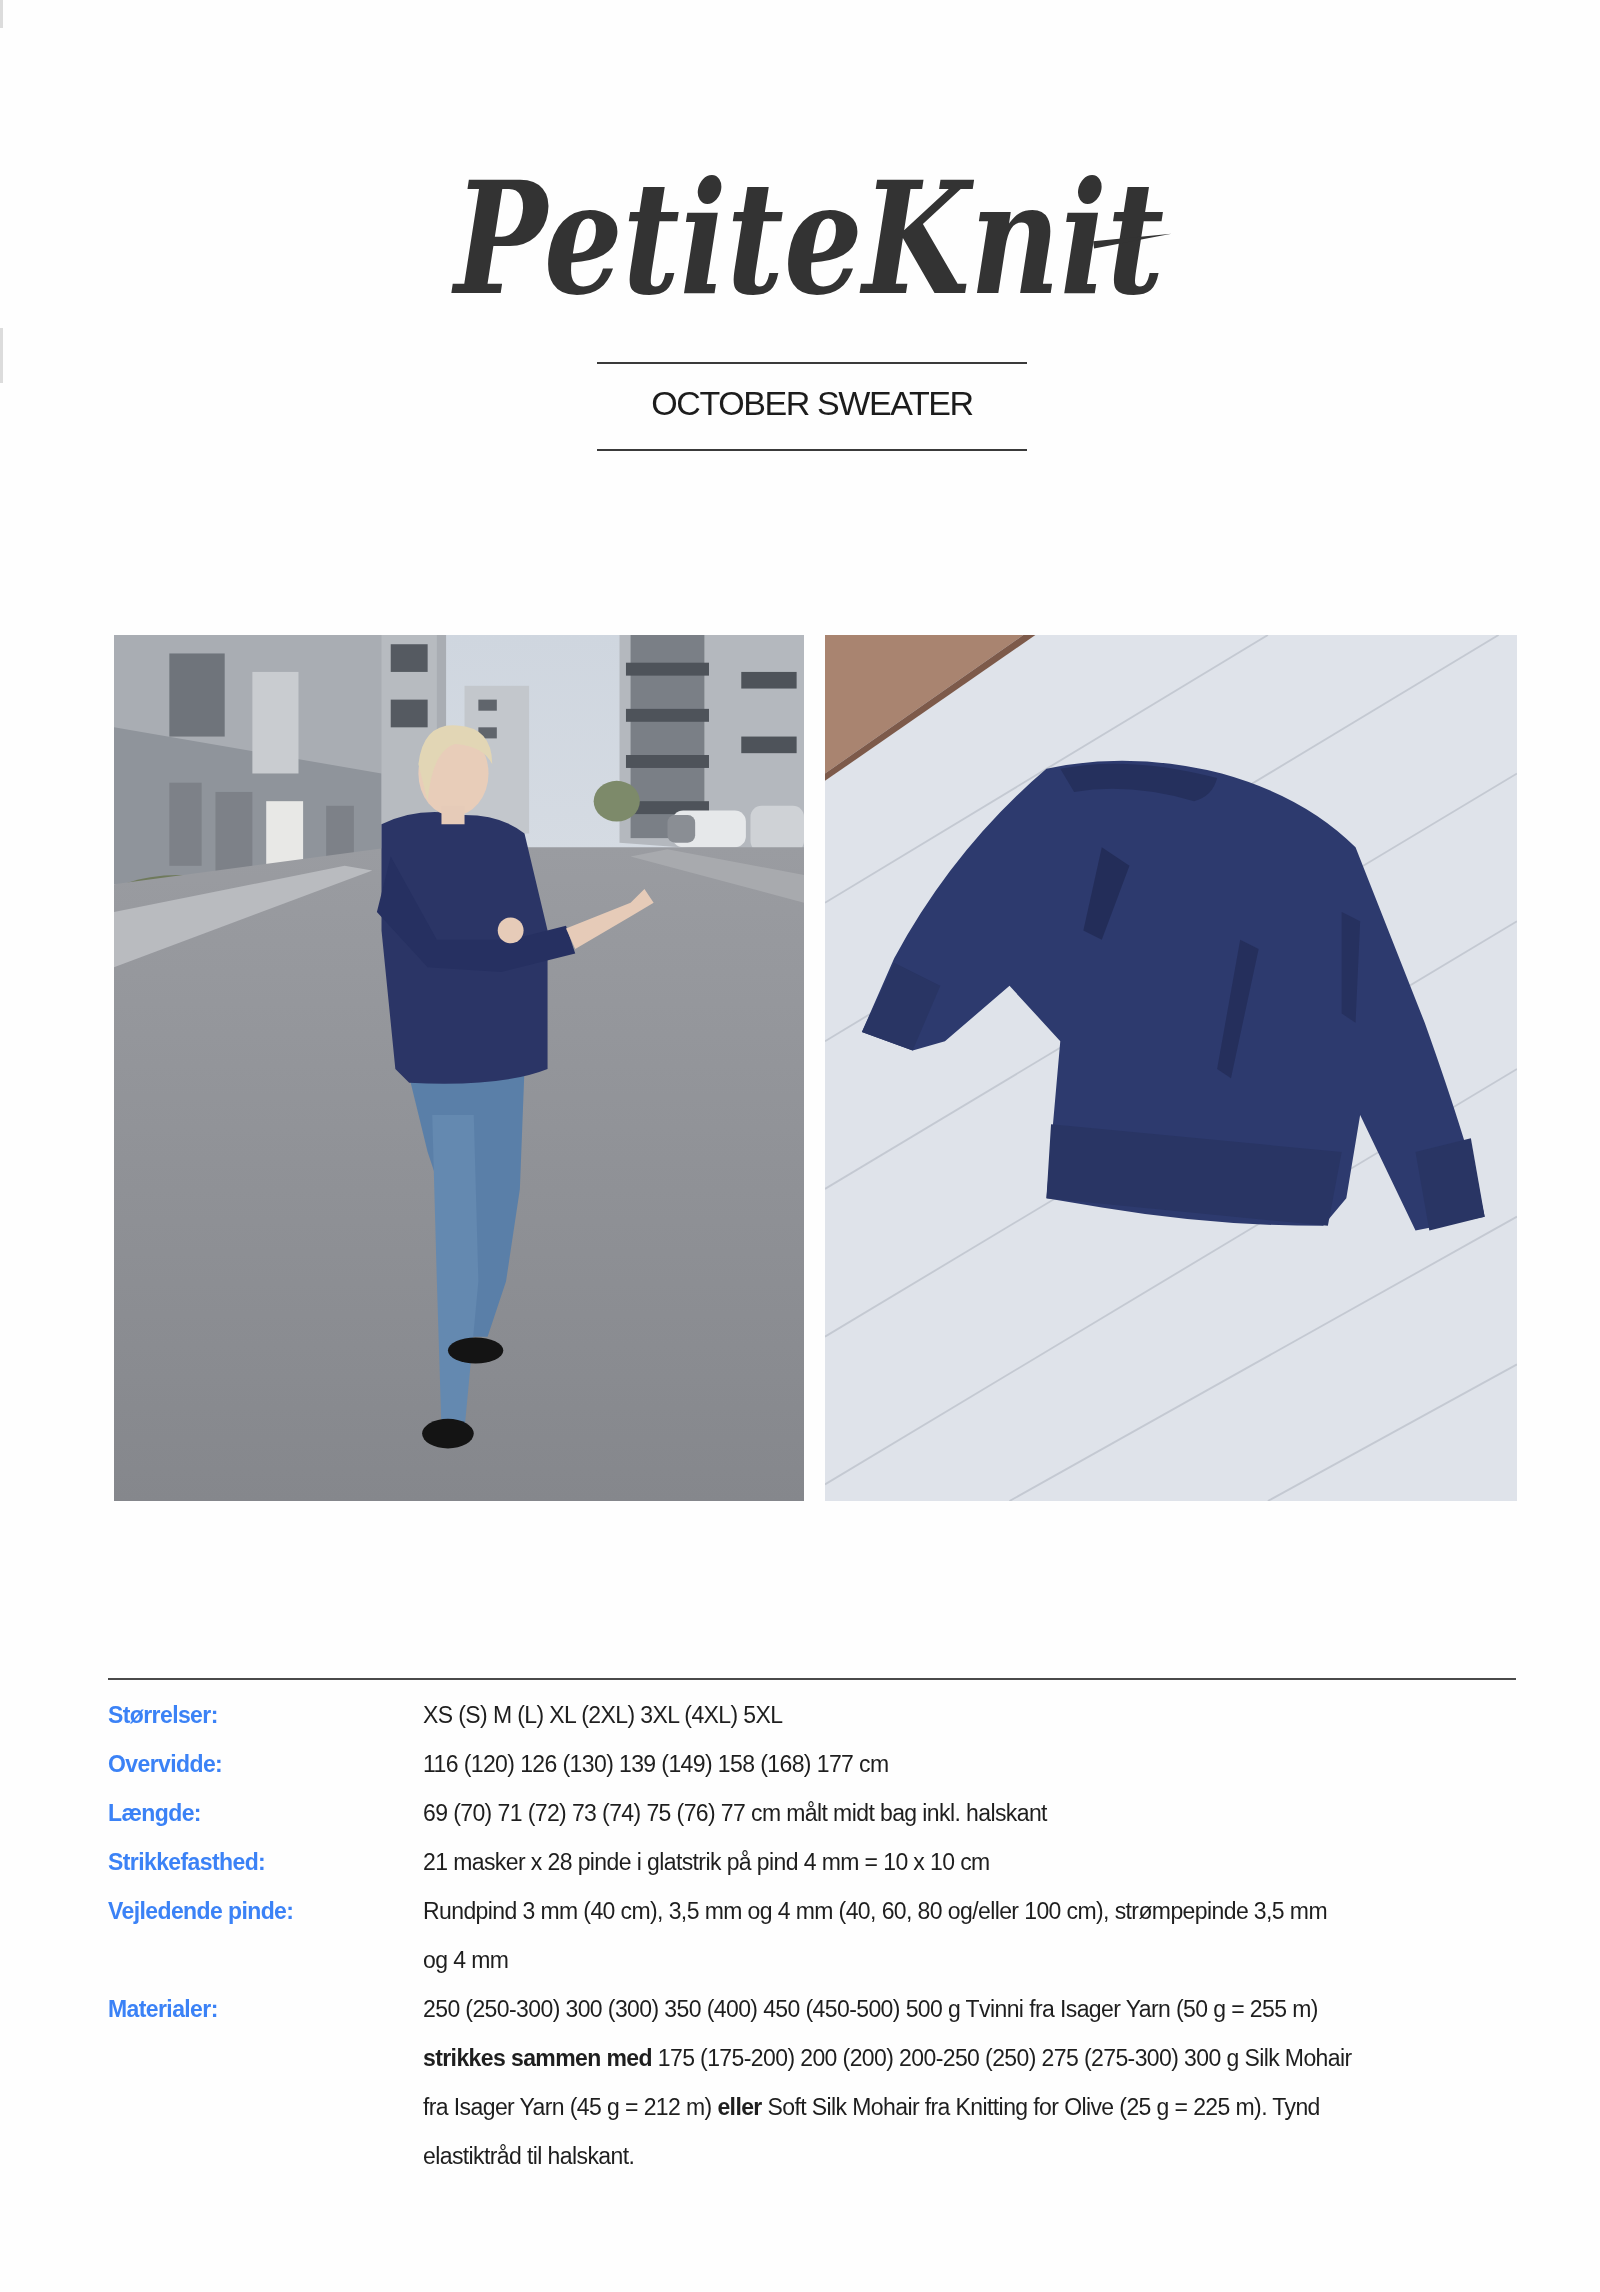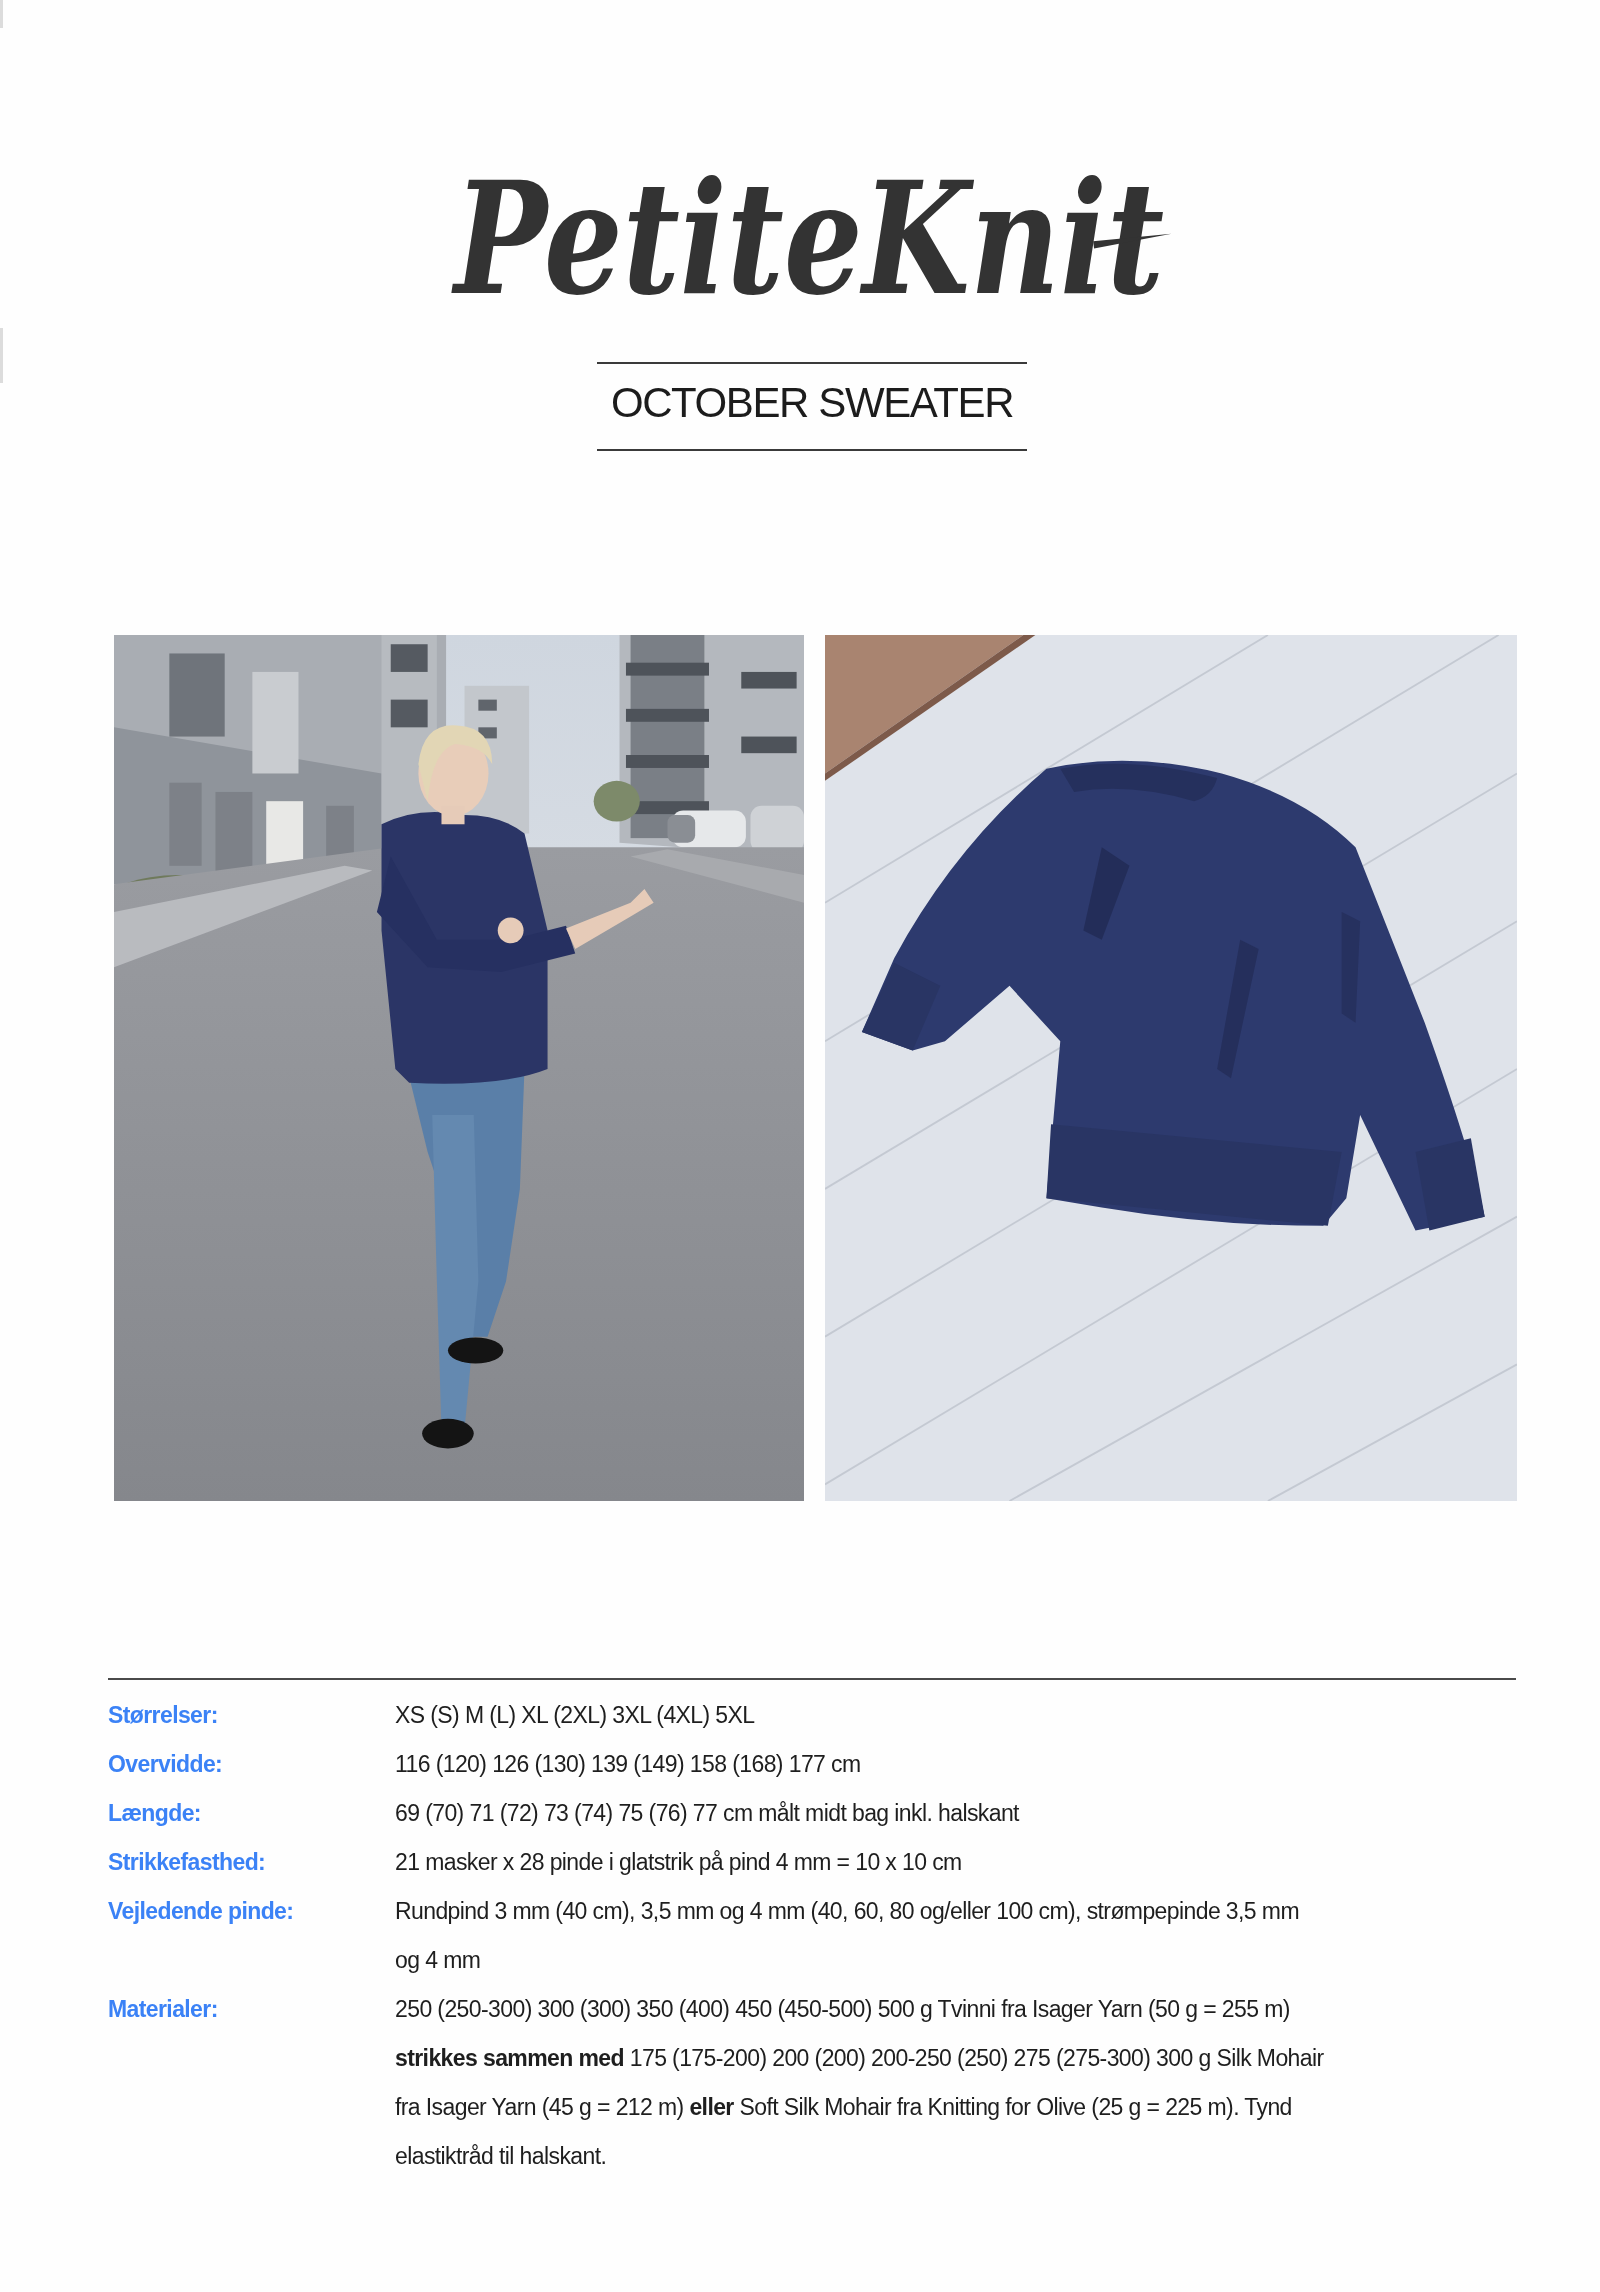--- a/index.html
+++ b/index.html
@@ -8,37 +8,37 @@
   .abs { position:absolute; }
 
   
   .scan-edge { left:0; width:2.8px; background:#dcdcdc; }
 
   
   #logo { left:443px; top:138px; width:738px; height:212px; }
   .rule { height:1.8px; background:#3a3a3a; }
   #rule-top { left:597px; top:362px; width:430px; }
   #rule-bottom { left:597px; top:449px; width:430px; }
-  #title { left:572px; top:377px; width:480px; text-align:center; font-size:42px; line-height:52px;
+  #title { left:572px; top:377px; width:480px; text-align:center; font-size:34px; line-height:52px;
            letter-spacing:-1.4px; color:#1c1c1c; }
 
   
   .photo { top:635px; height:866px; overflow:hidden; }
   #photo-left { left:114px; width:690px; }
   #photo-right { left:825px; width:692px; }
   .photo svg { display:block; width:100%; height:100%; }
 
   
   #spec-divider { left:108px; top:1678px; width:1408px; height:1.8px; background:#4a4a4a; }
   #specs { left:108px; top:1691px; width:1421px; }
   .spec-row { display:flex; }
   .spec-label { width:287px; flex:none; font-weight:bold; font-size:23px; line-height:49px;
                 letter-spacing:-0.6px; color:#3b82f6; }
   .spec-value { flex:1; font-size:23px; line-height:49px; letter-spacing:-0.6px; color:#1e1e1e; }
-  .spec-line { display:block; white-space:nowrap; }
+  .spec-line { display:block; white-space:nowrap;margin-left:28px; }
   .b { font-weight:bold; }
 </style>
 </head>
 <body>
 
 <div class="abs scan-edge" style="top:0;height:28px;"></div>
 <div class="abs scan-edge" style="top:328px;height:55px;"></div>
 
 <div id="header">
   <svg id="logo" class="abs" viewBox="0 0 800 230">

